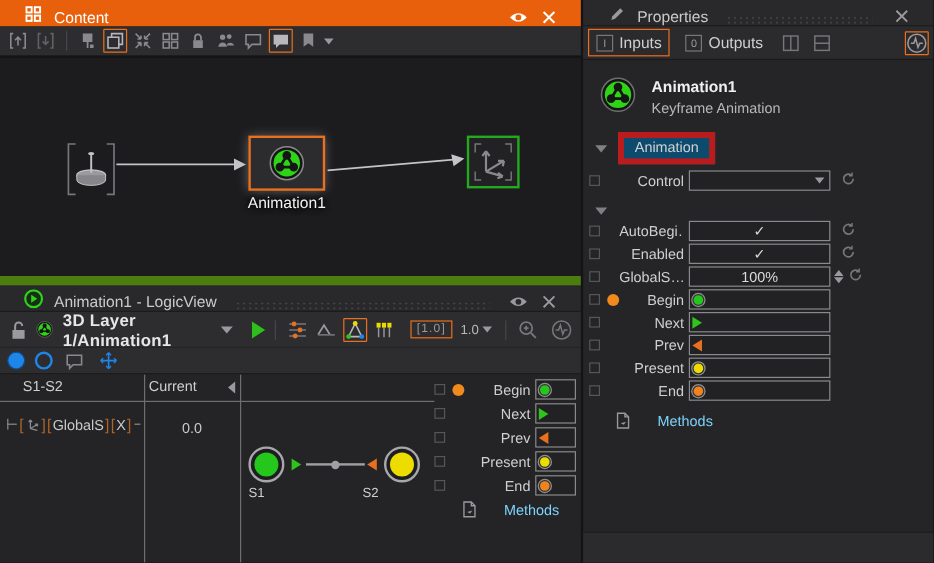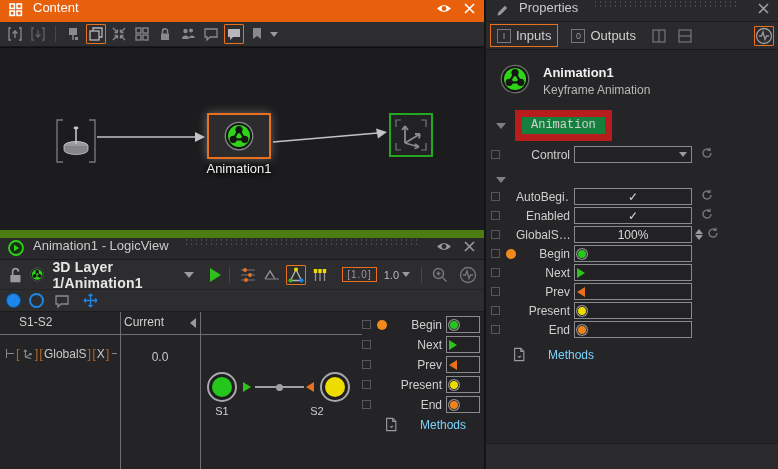--- a/index.html
+++ b/index.html
@@ -5,21 +5,21 @@
   * { margin:0; padding:0; box-sizing:border-box; }
   html,body { background:#161617; }
   .root {
     width:778px; height:469px; display:flex; overflow:hidden; position:relative;
     font-family:"Liberation Sans", sans-serif; font-size:12px; color:#C8C8C8;
     background:#1E1E1F;
   }
   .left-col { width:486px; display:flex; flex-direction:column; border-right:2px solid #141415; }
 
   
-  .titlebar { height:22px; flex:none; display:flex; align-items:flex-start; padding:0 6px; gap:7px; font-size:13px; }
+  .titlebar { height:22px; flex:none; display:flex; align-items:flex-end; padding:0 18px; gap:7px; font-size:13px; }
   .titlebar.orange { background:#E8600C; color:#FFFFFF; }
   .titlebar.gray { background:#29292C; color:#CACACA; border-bottom:1px solid #1B1B1C; }
   .drag-dots { flex:1; height:8px; margin:0 8px;
     background-image:radial-gradient(#4A4A4F 1px, transparent 1.1px);
     background-size:5px 4px; background-position:0 0; }
   .tb-btn { width:18px; height:16px; display:flex; align-items:center; justify-content:center; cursor:pointer; }
 
   
   .toolbar { background:#2D2D30; display:flex; align-items:center; padding:0 5px; gap:3px; border-bottom:1px solid #1A1A1B; flex:none; }
   .toolbar.content-tb { height:25px; }
@@ -58,21 +58,21 @@
 
   .track-row { position:absolute; left:6px; top:34px; display:flex; align-items:center; gap:1px; color:#C8C8C8; }
   .brk { color:#B06428; font-size:13px; }
   .tee { width:8px; height:1px; background:#8A8A8A; position:relative; margin-right:1px; }
   .tee::before { content:""; position:absolute; left:0; top:-4px; width:1px; height:9px; background:#8A8A8A; }
   .dash { width:5px; height:1px; background:#8A8A8A; margin-left:2px; }
 
   .state-circle { position:absolute; width:30px; height:30px; border-radius:50%; border:2px solid #A8A8AC;
     background:#1E1E20; display:flex; align-items:center; justify-content:center; cursor:pointer; }
   .state-inner { width:20px; height:20px; border-radius:50%; }
-  .state-label { position:absolute; width:30px; text-align:center; color:#CFCFCF; font-size:11px; }
+  .state-label { position:absolute; width:30px; color:#CFCFCF; font-size:11px; }
   .conn-line { position:absolute; height:2px; background:#A0A0A4; }
   .conn-dot { position:absolute; width:7px; height:7px; border-radius:50%; background:#A0A0A4; }
   .tri-r { width:0; height:0; border-top:5px solid transparent; border-bottom:5px solid transparent; border-left:8px solid #2FC41C; }
   .tri-l { width:0; height:0; border-top:5px solid transparent; border-bottom:5px solid transparent; border-right:8px solid #E8701E; }
 
   .pinlist { position:absolute; left:362px; top:3px; width:118px; }
   .pin-row { display:flex; align-items:center; height:19px; margin-bottom:1px; }
   .checkbox { width:9px; height:9px; border:1px solid #57575B; background:transparent; flex:none; cursor:pointer; }
   .dot-slot { width:11px; height:11px; margin-left:5px; flex:none; display:flex; align-items:center; justify-content:center; }
   .orange-dot { width:10px; height:10px; border-radius:50%; background:#F08A1C; }
@@ -87,21 +87,21 @@
   .tabrow { height:28px; background:#2B2B2E; display:flex; align-items:center; padding:0 4px; gap:6px; border-bottom:1px solid #1A1A1B; flex:none; }
   .tab { display:flex; align-items:center; gap:5px; padding:3px 6px; color:#CFCFCF; font-size:13px; cursor:pointer; border:1px solid transparent; }
   .tab.active { border-color:#E8701E; }
   .mini-box { width:14px; height:14px; border:1px solid #77777B; color:#9A9A9E; font-size:9px; display:flex; align-items:center; justify-content:center; }
   .props-body { flex:1; position:relative; padding-top:10px; }
   .ph-item { display:flex; align-items:flex-start; gap:13px; margin:4px 0 0 14px; }
   .ph-name { font-weight:bold; font-size:13px; color:#F0F0F0; margin-top:1px; }
   .ph-type { color:#B8B8B8; font-size:12px; margin-top:3px; }
   .section-hdr { display:flex; align-items:center; gap:9px; margin:13px 0 4px 10px; }
   .section-caret { width:0; height:0; border-left:5px solid transparent; border-right:5px solid transparent; border-top:6px solid #808084; }
-  .section-title { border:7px solid #b91c1c; background:#15803d; padding:1px 9px 2px; color:#D2D2D2; font-size:12px; cursor:pointer;font-family:Liberation Mono, monospace; }
+  .section-title { border:5px solid #b91c1c; background:#0c4a6e; padding:1px 9px 2px; color:#D2D2D2; font-size:12px; cursor:pointer; }
   .prop-row { display:flex; align-items:center; height:19px; padding-left:5px; }
   .prop-label { width:54px; flex:none; text-align:right; margin-right:4px; color:#CFCFCF; white-space:nowrap; overflow:hidden; }
   .prop-field { width:118px; height:17px; border:1px solid #8A8A8E; background:#222224; display:flex; align-items:center; justify-content:center; position:relative; cursor:pointer; color:#DADADA; }
   .prop-field.left { justify-content:flex-start; padding-left:2px; }
   .prop-field .dd-caret { position:absolute; right:4px; top:5px; }
   .reset-ic { margin-left:9px; }
   .spinner { display:flex; flex-direction:column; gap:1px; margin-left:3px; }
   .sp-tri-u { width:0; height:0; border-left:4px solid transparent; border-right:4px solid transparent; border-bottom:5px solid #9A9A9E; }
   .sp-tri-d { width:0; height:0; border-left:4px solid transparent; border-right:4px solid transparent; border-top:5px solid #9A9A9E; }
   .props-bottom { height:26px; background:#2B2B2D; border-top:1px solid #1C1C1D; flex:none; }

